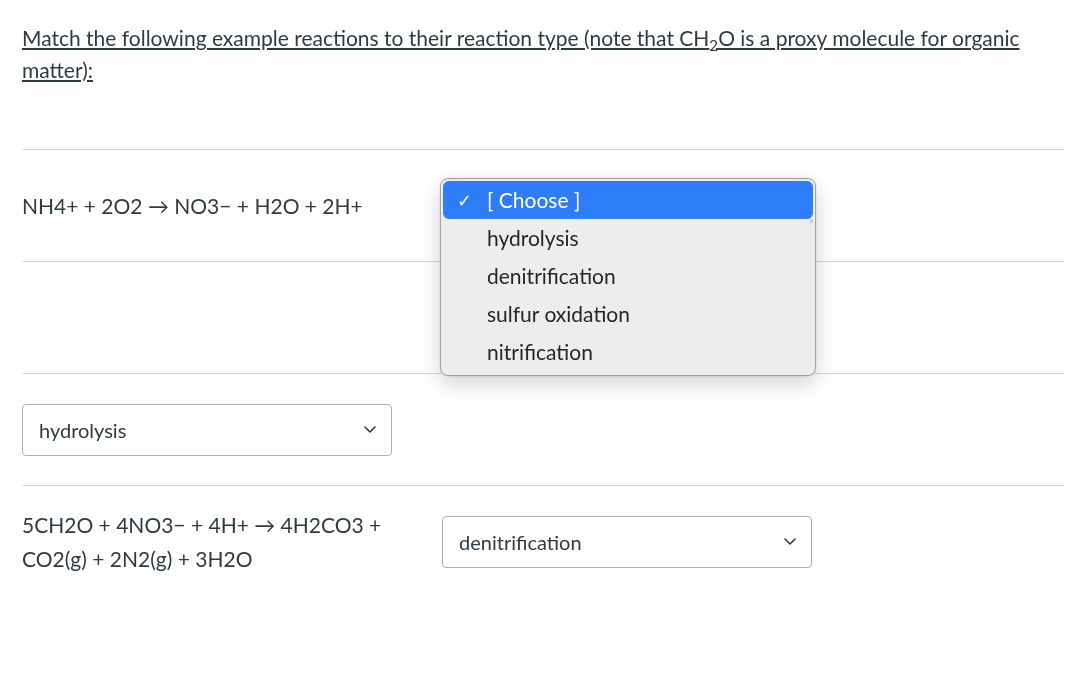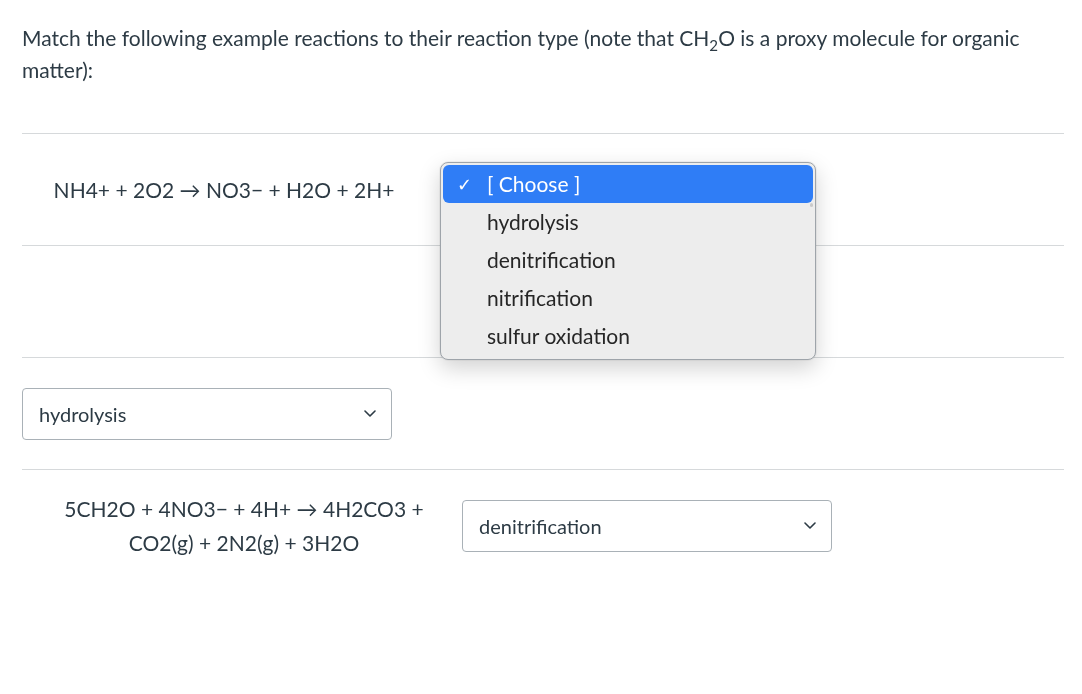--- a/index.html
+++ b/index.html
@@ -6,35 +6,34 @@
   html, body { margin: 0; padding: 0; }
   body {
     font-family: "Lato", "Helvetica Neue", Arial, sans-serif;
     color: #2d3b45;
     background: #fff;
     width: 1082px;
     padding: 22px 18px 20px 22px;
     font-size: 21px;
     line-height: 1.5;
   }
-  .prompt-text { margin-bottom: 48px; }
+  .prompt-text { margin-bottom: 64px; text-decoration: underline; }
 
   .match-area {
     border-top: 1px solid #d6d9db;
   }
   .row {
     display: flex;
     align-items: center;
     min-height: 112px;
     border-bottom: 1px solid #d6d9db;
     padding: 18px 0;
     position: relative;
-    text-align: center;
   }
-  .row:last-child { border-bottom: none; margin-left: 20px; }
+  .row:last-child { border-bottom: none; }
   .reaction {
     flex: 0 0 420px;
     padding-right: 16px;
     line-height: 1.6;
   }
   .answer-cell { flex: 0 0 auto; position: relative; }
 
   .select {
     width: 370px;
     height: 52px;
@@ -132,24 +131,24 @@
           <span class="dd-check">✓</span>
           <span>[ Choose ]</span>
         </div>
         <div class="dd-item">
           <span>hydrolysis</span>
         </div>
         <div class="dd-item">
           <span>denitrification</span>
         </div>
         <div class="dd-item">
-          <span>nitrification</span>
+          <span>sulfur oxidation</span>
         </div>
         <div class="dd-item">
-          <span>sulfur oxidation</span>
+          <span>nitrification</span>
         </div>
         <div class="dd-scroll-hint"></div>
       </div>
     </div>
   </div>
 
   <div class="row">
     <div class="answer-cell">
       <div class="select" style="visibility:hidden">
         <span>[ Choose ]</span>

